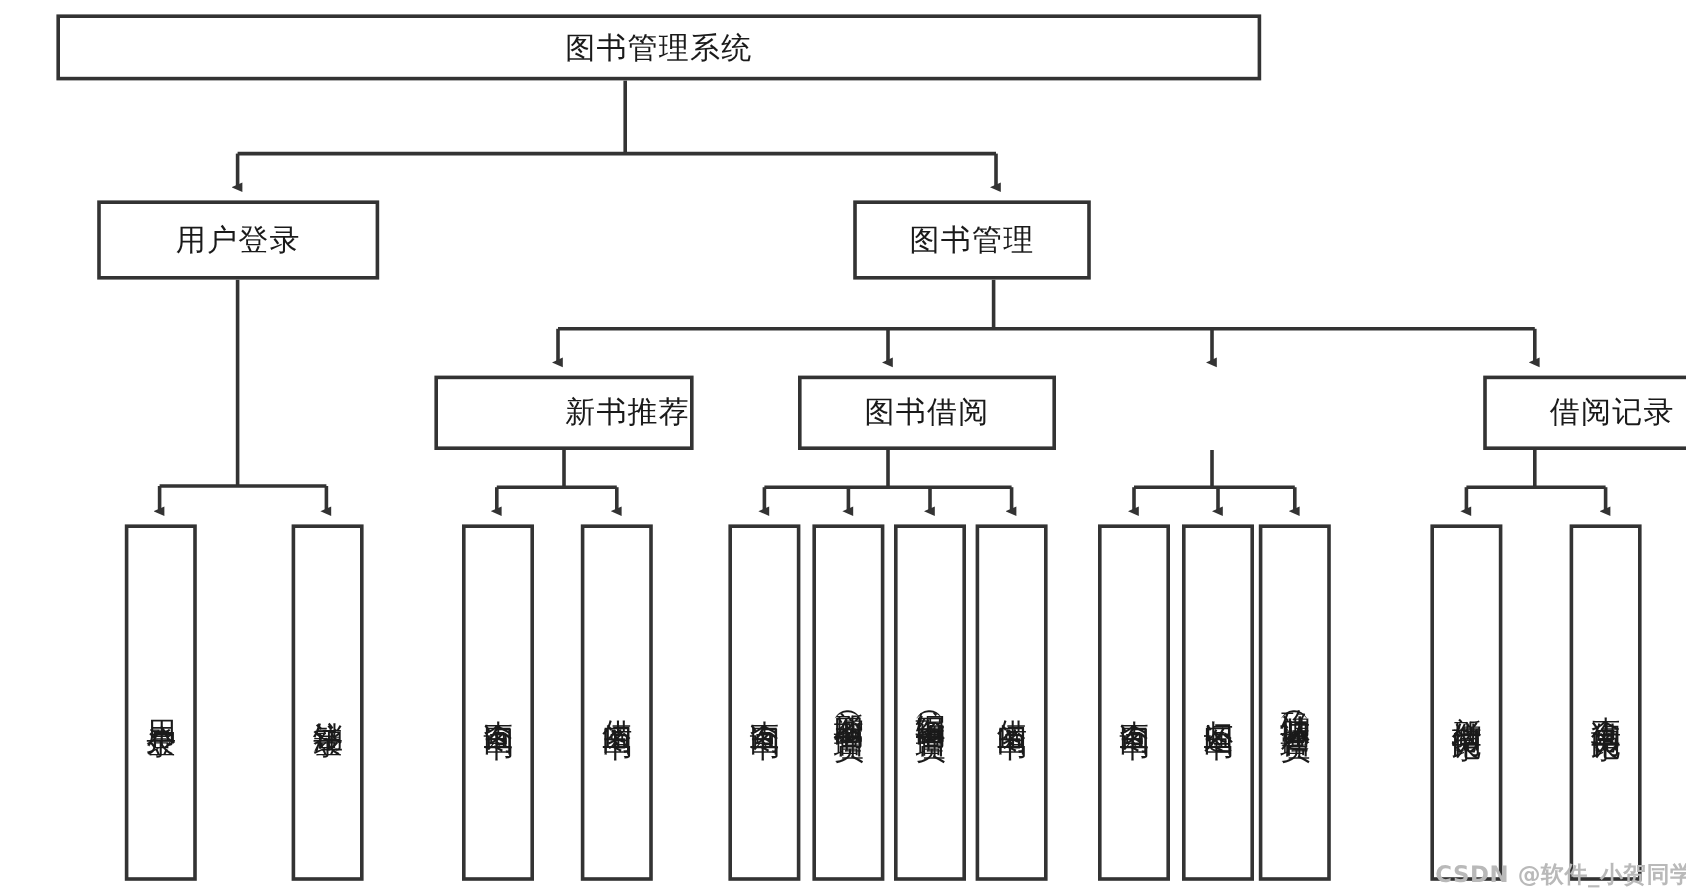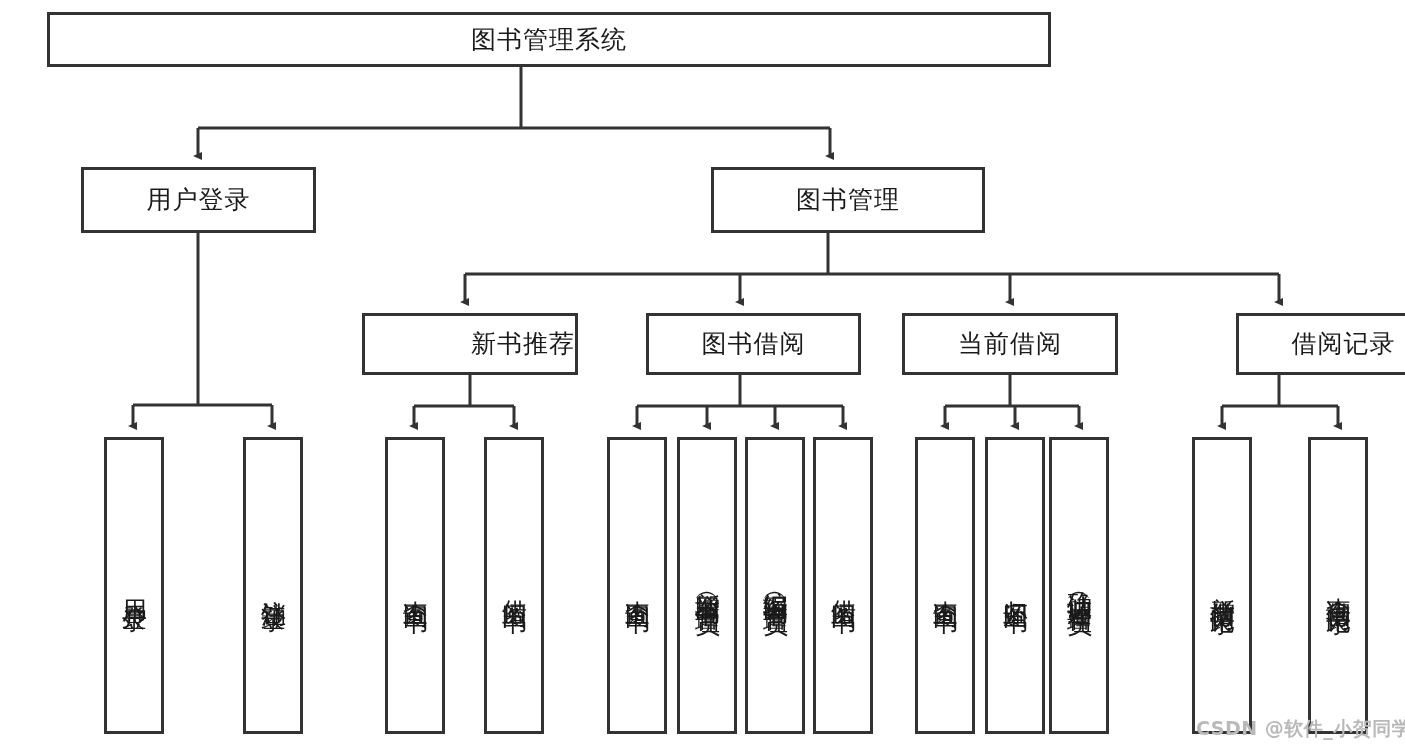--- a/index.html
+++ b/index.html
@@ -120,32 +120,29 @@
     </g>
   </svg>
 
   <div class="node node-h" style="left:19px;top:12px;width:1004px;height:55px;margin-left:28px;">
     <span>图书管理系统</span>
   </div>
 
   <div class="node node-h" style="left:81px;top:167px;width:235px;height:66px;">
     <span>用户登录</span>
   </div>
-  <div class="node node-h" style="left:711px;top:167px;width:274px;height:66px;">
+  <div class="node node-h" style="left:711px;top:167px;width:198px;height:66px;">
     <span>图书管理</span>
   </div>
 
   <div class="node node-h" style="left:362px;top:313px;width:216px;height:62px;justify-content:flex-end;">
     <span>新书推荐</span>
   </div>
-  <div class="node node-h" style="left:646px;top:313px;width:215px;height:62px;">
+  <div class="node node-h" style="left:665px;top:313px;width:215px;height:62px;">
     <span>图书借阅</span>
-  </div>
-  <div class="node node-h" style="left:902px;top:313px;width:216px;height:62px;">
-    <span>当前借阅</span>
   </div>
   <div class="node node-h" style="left:1236px;top:313px;width:215px;height:62px;">
     <span>借阅记录</span>
   </div>
 
   <div class="node node-v" style="left:104px;top:437px;width:60px;height:297px;">
     <span class="vtext">用户登录</span>
   </div>
   <div class="node node-v" style="left:243px;top:437px;width:60px;height:297px;">
     <span class="vtext">注销登录</span>

